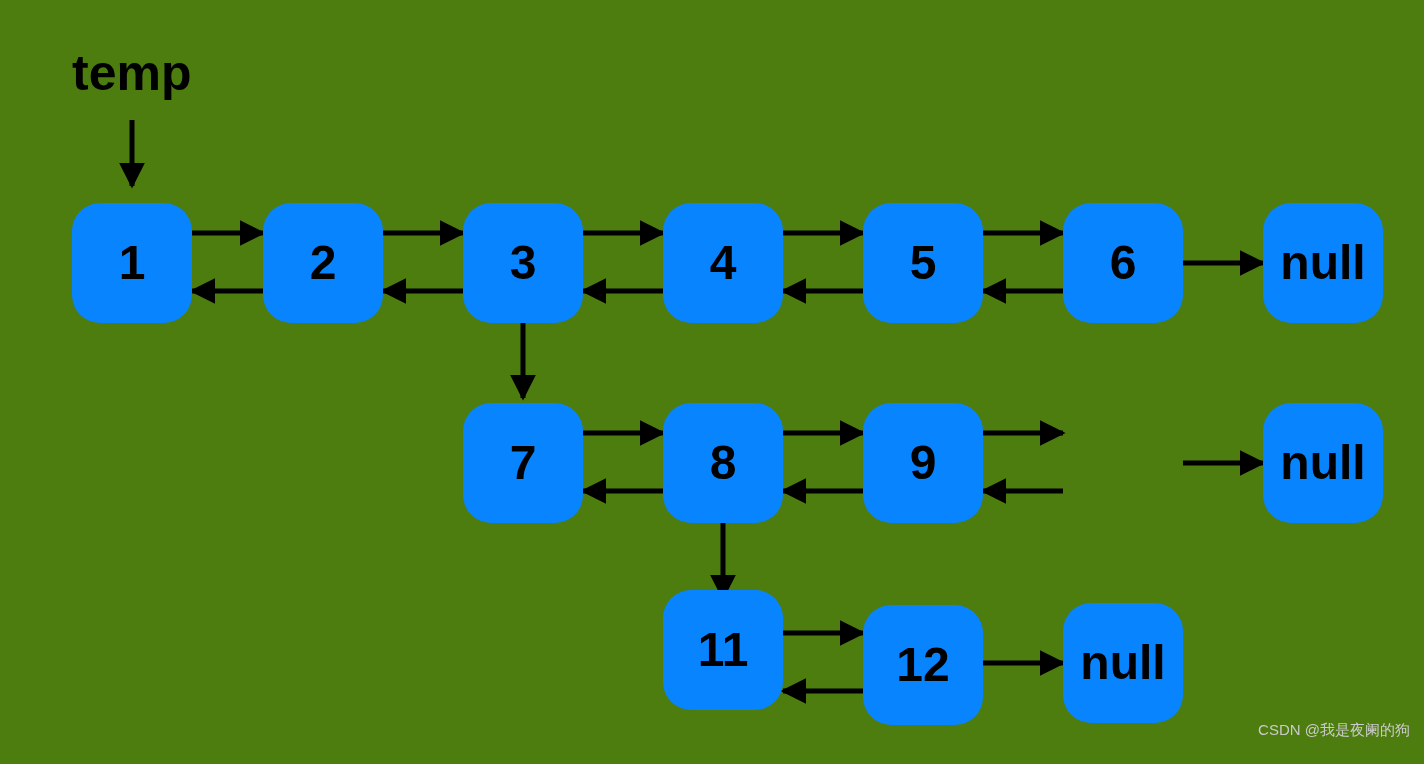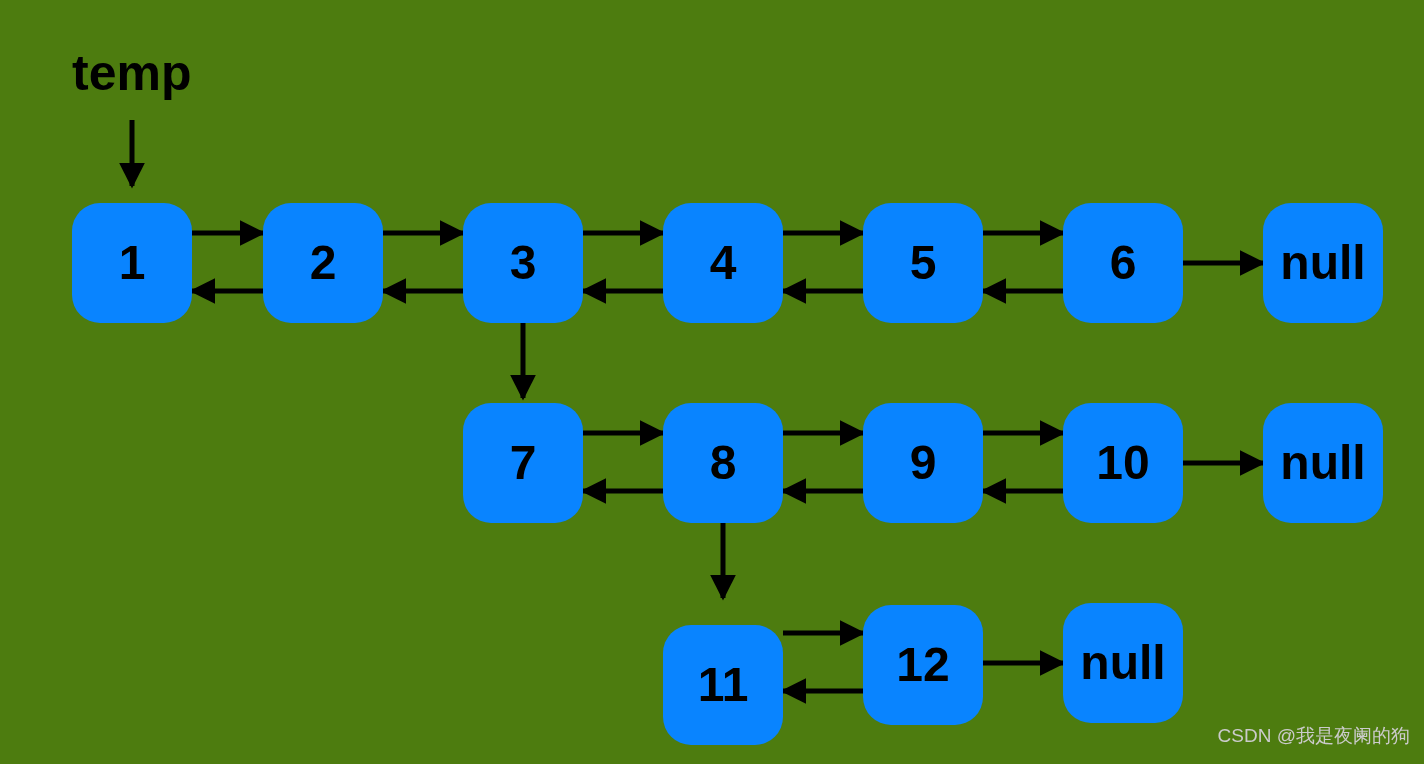--- a/index.html
+++ b/index.html
@@ -33,22 +33,22 @@
   }
   .pointer-label{
     position:absolute;
     left:72px;top:46px;
     font-size:50px;font-weight:bold;
     color:#000000;
     line-height:1.1;
   }
   .watermark{
     position:absolute;
-    right:14px;bottom:15px;
-    font-size:19px;
+    right:14px;bottom:24px;
+    font-size:15px;
     color:var(--watermark-color);
   }
 </style>
 </head>
 <body>
 
 <div class="canvas">
 
   <div class="pointer-label">temp</div>
 
@@ -99,21 +99,20 @@
   <div class="node" style="left:263px;top:203px">2</div>
   <div class="node" style="left:463px;top:203px">3</div>
   <div class="node" style="left:663px;top:203px">4</div>
   <div class="node" style="left:863px;top:203px">5</div>
   <div class="node" style="left:1063px;top:203px">6</div>
   <div class="node" style="left:1263px;top:203px">null</div>
 
   <div class="node" style="left:463px;top:403px">7</div>
   <div class="node" style="left:663px;top:403px">8</div>
   <div class="node" style="left:863px;top:403px">9</div>
-  <div class="node" style="left:1063px;top:403px">10</div>
   <div class="node" style="left:1263px;top:403px">null</div>
 
-  <div class="node" style="left:663px;top:625px">11</div>
+  <div class="node" style="left:663px;top:590px">11</div>
   <div class="node" style="left:863px;top:605px">12</div>
   <div class="node" style="left:1063px;top:603px">null</div>
 
   <div class="watermark">CSDN @我是夜阑的狗</div>
 </div>
 
 </body></html>

